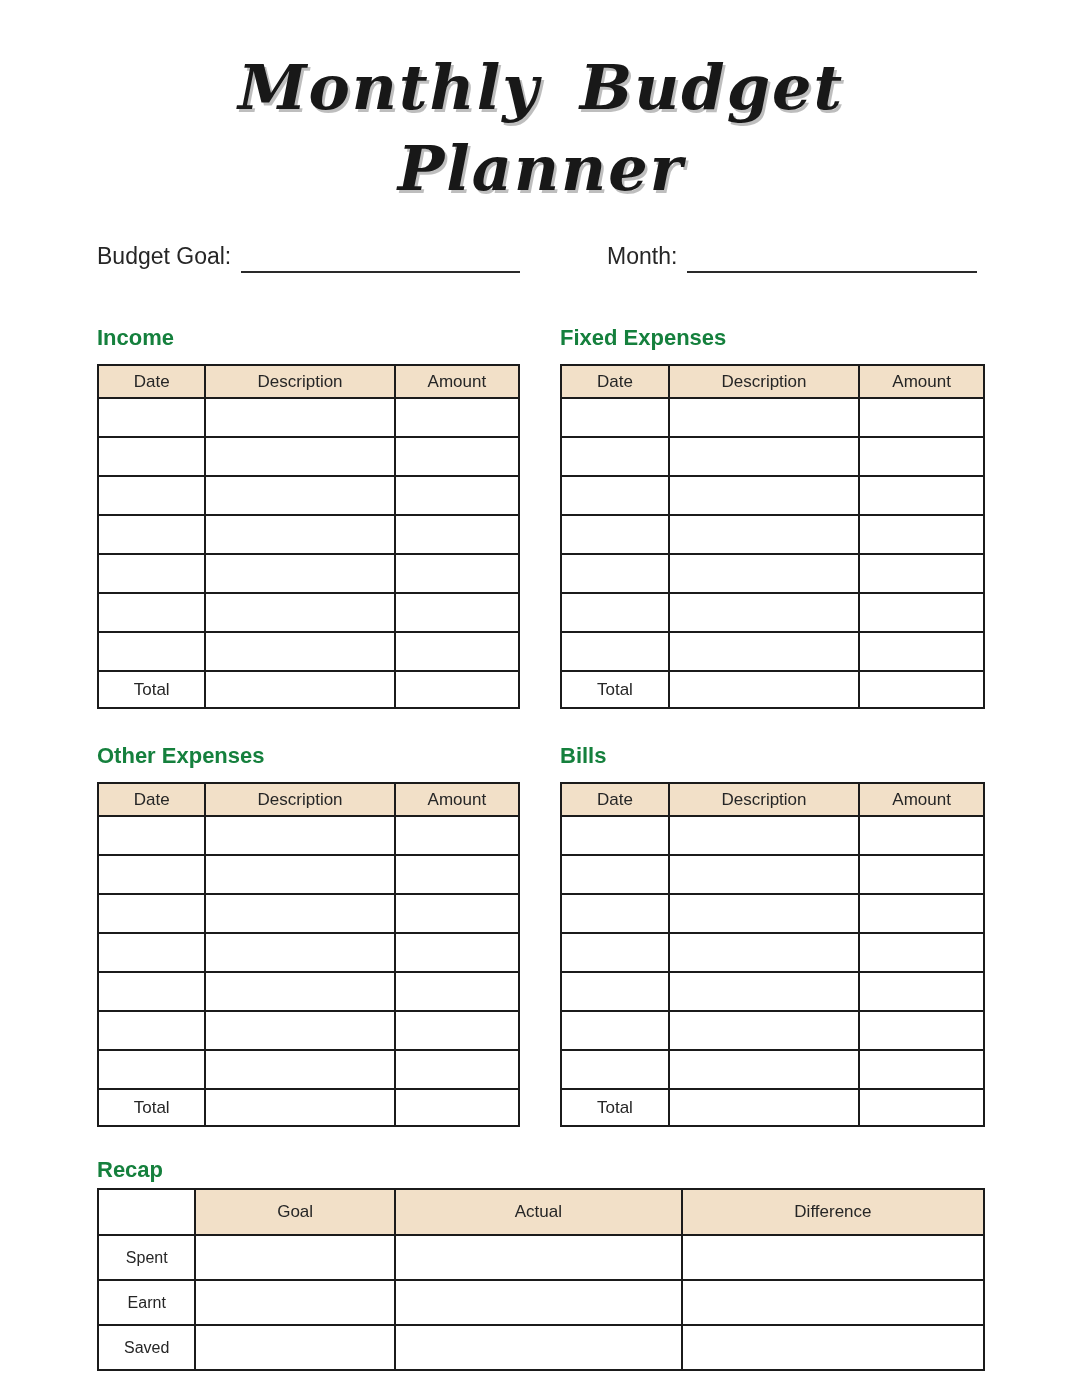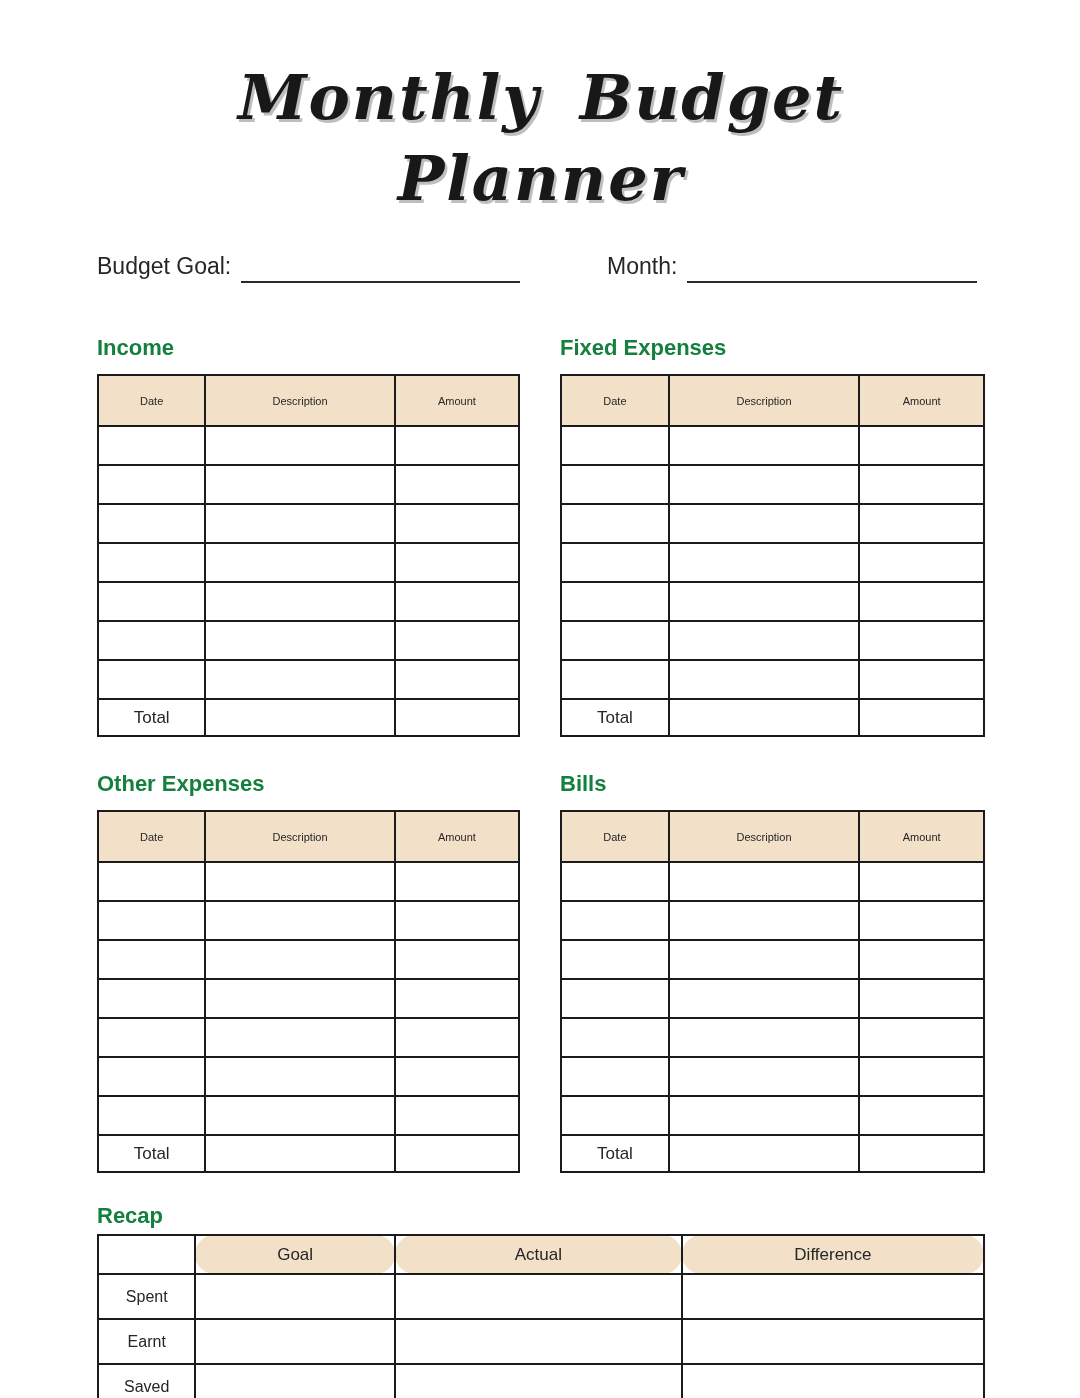--- a/index.html
+++ b/index.html
@@ -19,21 +19,21 @@
     width:1080px;
     height:1398px;
     margin:0 auto;
     background:var(--background);
     padding:40px 95px 0 97px;
     overflow:hidden;
     position:relative;
   }
   
   .title{
-    margin:18px;
+    margin:8px;
     text-align:center;
     font-family:"DejaVu Serif", serif;
     font-style:italic;
     font-weight:700;
     font-size:62px;
     line-height:1.3;
     letter-spacing:2px;
     word-spacing:16px;
     color:#181818;
     text-shadow:2.5px 2.5px 0 rgba(20,20,20,0.28);
@@ -77,22 +77,22 @@
     border-collapse:collapse;
     width:100%;
     table-layout:fixed;
   }
   .budget-table th, .budget-table td{
     border:2px solid var(--border);
     padding:0;
   }
   .budget-table th{
     background:var(--header-bg);
-    height:51px;
-    font-size:11px;
+    height:33px;
+    font-size:17px;
     font-weight:400;
     text-align:center;
     color:#262626;
   }
   .budget-table td{
     height:39px;
     background:#ffffff;
   }
   .budget-table .total-row td{ height:37px; }
   .budget-table .total-label{
@@ -105,26 +105,25 @@
   .col-amount{ width:29.5%; }
   
   .recap-section{ margin-top:30px; }
   .recap-section .section-title{ margin-bottom:5px; }
   .recap-table th, .recap-table td{
     border:2px solid var(--border);
     padding:0;
   }
   .recap-table th{
     background:var(--header-bg);
-    height:39px;
+    height:46px;
     font-size:17px;
     font-weight:400;
     text-align:center;
     color:#262626;
-    border-radius:20px;
   }
   .recap-table th.blank{ background:#ffffff; }
   .recap-table td{
     height:45px;
     background:#ffffff;
   }
   .recap-table .row-label{
     text-align:center;
     font-size:16px;
     color:#262626;

